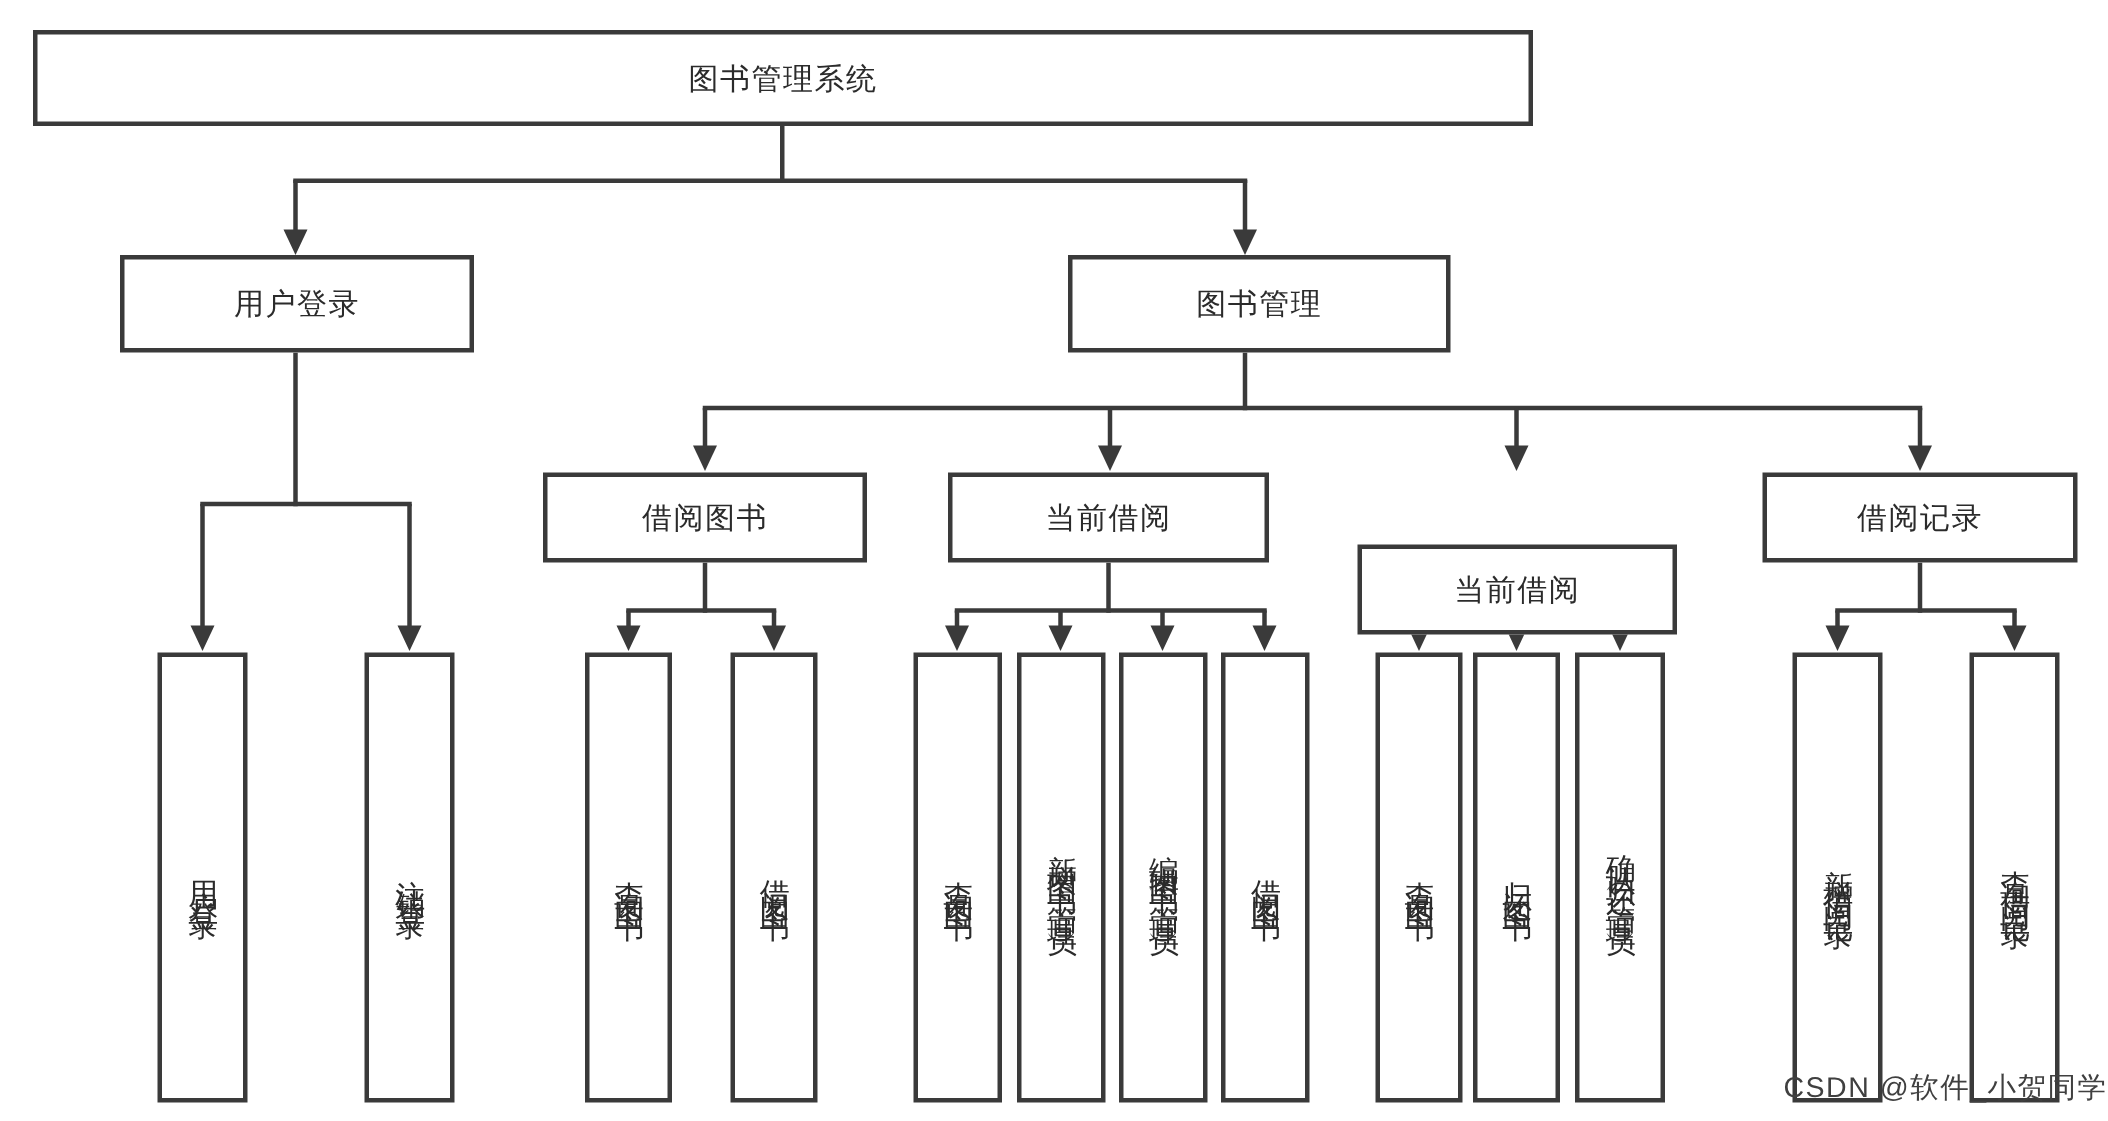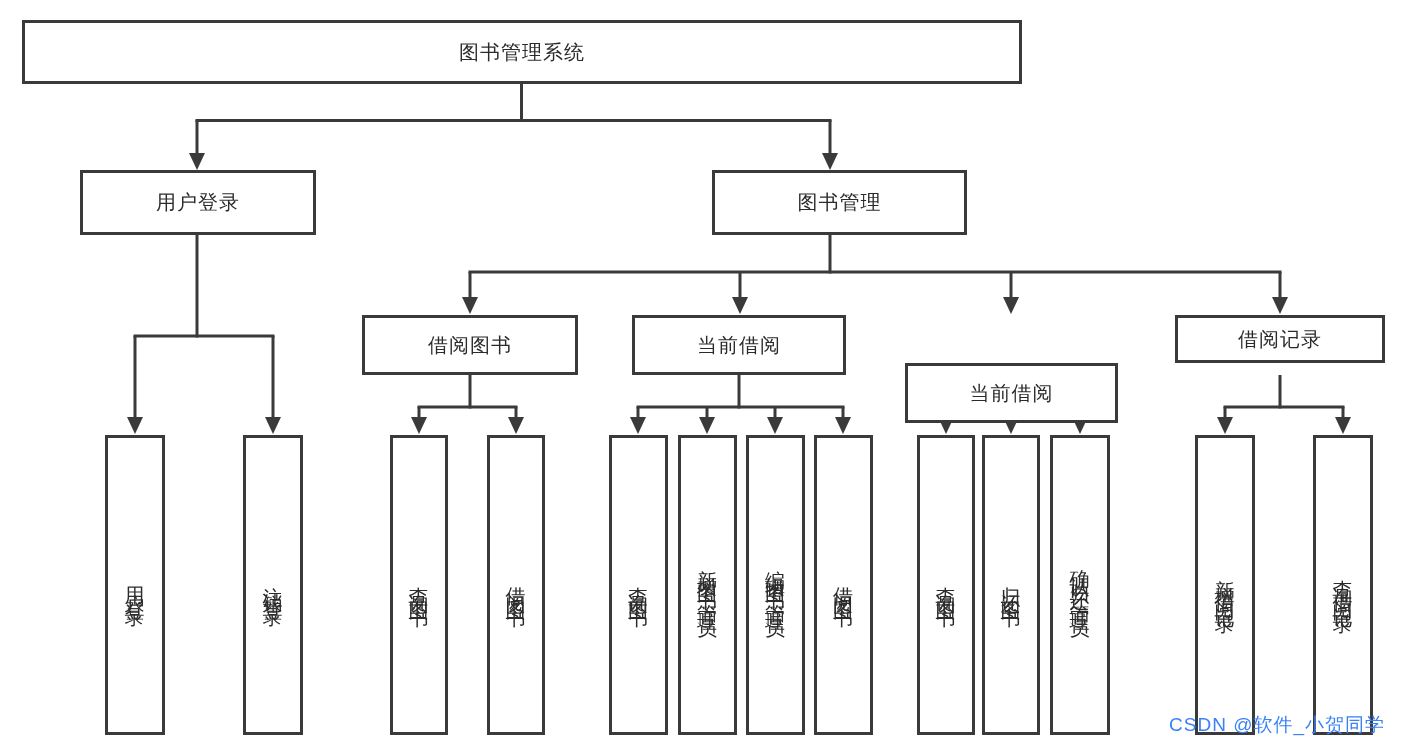--- a/index.html
+++ b/index.html
@@ -30,24 +30,24 @@
   .vbox span {
     writing-mode: vertical-rl;
     text-orientation: upright;
     font-size: 20px;
     letter-spacing: 7px;
     line-height: 1;
     white-space: nowrap;
   }
   .watermark {
     position: absolute;
-    right: 20px;
+    right: 0;
     top: 712px;
     font-size: 19px;
-    color: #3b82f6;
+    color: #404040;
     letter-spacing: 1px;
   }
 </style>
 </head>
 <body>
 
 <div class="canvas">
 
   <svg class="connectors" width="1405" height="747">
     <g stroke="#3a3a3a" stroke-width="3" fill="none">
@@ -128,21 +128,21 @@
 
   <div class="box hbox" style="left:362px; top:315px; width:216px; height:60px;">
     <span>借阅图书</span>
   </div>
   <div class="box hbox" style="left:632px; top:315px; width:214px; height:60px;">
     <span>当前借阅</span>
   </div>
   <div class="box hbox" style="left:905px; top:331px; width:213px; height:60px;margin-top:32px;">
     <span>当前借阅</span>
   </div>
-  <div class="box hbox" style="left:1175px; top:315px; width:210px; height:48px;">
+  <div class="box hbox" style="left:1175px; top:315px; width:210px; height:60px;">
     <span>借阅记录</span>
   </div>
 
   <div class="box vbox" style="left:105px; top:435px; width:60px; height:300px;">
     <span>用户登录</span>
   </div>
   <div class="box vbox" style="left:243px; top:435px; width:60px; height:300px;">
     <span>注销登录</span>
   </div>
 

